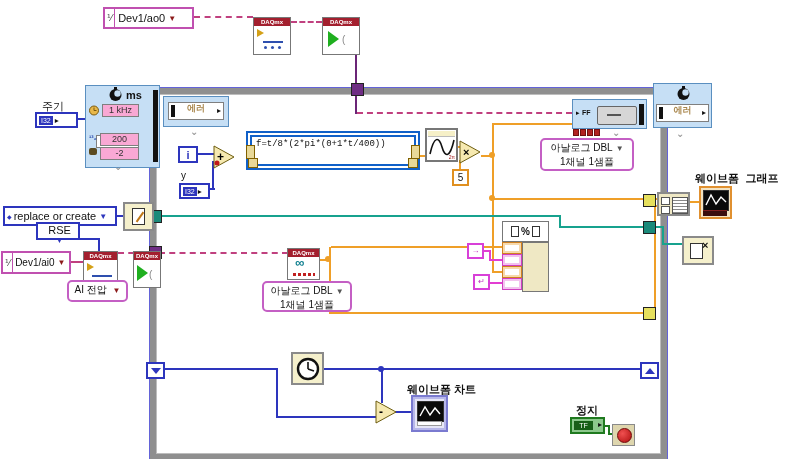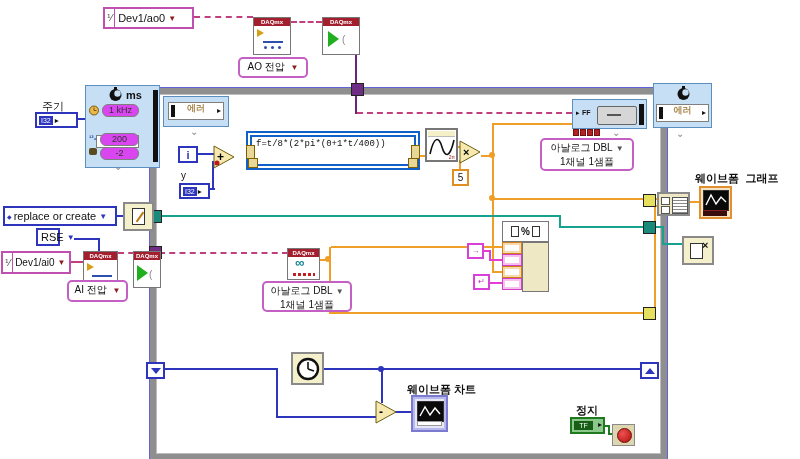--- a/index.html
+++ b/index.html
@@ -19,21 +19,21 @@
          box-shadow:inset 0 0 0 1px #bdbdbd;}
   .tun{position:absolute;width:13px;height:13px;border:1px solid #222;box-sizing:border-box;}
   .sr{position:absolute;width:19px;height:17px;border:2px solid #2d35bd;background:#fff;
       box-sizing:border-box;display:flex;align-items:center;justify-content:center;}
   .tri-dn{width:0;height:0;border-left:5px solid transparent;border-right:5px solid transparent;border-top:6px solid #2d35bd;}
   .tri-up{width:0;height:0;border-left:5px solid transparent;border-right:5px solid transparent;border-bottom:6px solid #2d35bd;}
   
   .lblue{position:absolute;background:#c6dff5;border:1px solid #5a8fc0;box-sizing:border-box;}
   .inset{position:absolute;background:#fff;border:1px solid #7f7f7f;box-sizing:border-box;
          font-size:9px;line-height:10px;text-align:center;overflow:hidden;}
-  .inset.gray{background:#d946ef;color:#333;border-radius:6px;}
+  .inset.gray{background:#f9a8d4;color:#333;}
   .daq{position:absolute;background:#fff;border:1px solid #777;box-sizing:border-box;}
   .daqbar{position:absolute;top:0;left:0;right:0;height:8px;background:#a31f2e;color:#fff;
           font-size:6px;line-height:8px;text-align:center;font-weight:bold;letter-spacing:0;}
   .tan{position:absolute;background:#f5f0cc;border:2px solid #8a8a8a;box-sizing:border-box;}
   .plabel{position:absolute;background:#fff;border:2px solid #c45fc4;border-radius:5px;
           box-sizing:border-box;font-size:10px;line-height:13px;text-align:center;padding-top:1px;}
   .pconst{position:absolute;background:#fff;border:2px solid #c050b0;box-sizing:border-box;
           display:flex;align-items:center;font-size:11px;}
   .bconst{position:absolute;background:#fff;border:2px solid #2d35bd;box-sizing:border-box;
           display:flex;align-items:center;font-size:11px;}
@@ -134,24 +134,20 @@
   </div>
 
   <div class="daq" style="left:253px;top:17px;width:38px;height:38px;">
     <div class="daqbar">DAQmx</div>
     <div class="abs" style="left:3px;top:11px;width:0;height:0;border-left:7px solid #d4a017;border-top:4px solid transparent;border-bottom:4px solid transparent;"></div>
     <div class="abs" style="left:8px;top:22px;width:22px;height:10px;">
       <div class="abs" style="left:1px;top:1px;width:20px;height:2px;background:#2e4fae;"></div>
       <div class="abs" style="left:2px;top:6px;width:3px;height:3px;border-radius:50%;background:#2e4fae;box-shadow:7px 0 #2e4fae,14px 0 #2e4fae;"></div>
     </div>
   </div>
-  <div class="plabel" style="left:238px;top:57px;width:70px;height:21px;">
-    <span>AO 전압</span>
-    <span class="ddn">▼</span>
-  </div>
 
   <div class="daq" style="left:322px;top:17px;width:38px;height:38px;">
     <div class="daqbar">DAQmx</div>
     <div class="abs" style="left:5px;top:13px;width:0;height:0;border-left:11px solid #1faf1f;border-top:8px solid transparent;border-bottom:8px solid transparent;"></div>
     <div class="abs" style="left:19px;top:16px;font-size:10px;color:#888;">(</div>
   </div>
 
   <div class="lblue" style="left:85px;top:85px;width:75px;height:83px;">
     <svg class="abs" style="left:22px;top:1px;" width="15" height="15">
       <circle cx="7.5" cy="8" r="6" fill="#111"></circle>
@@ -307,21 +303,21 @@
 
   <div class="bconst" style="left:3px;top:206px;width:114px;height:20px;">
     <span style="color:#2d35bd;font-size:6px;margin-left:2px;">◆</span>
     <span style="margin-left:2px;">replace or create</span>
     <span class="ddn" style="color:#2d35bd;">▼</span>
   </div>
   <div class="tan" style="left:123px;top:202px;width:31px;height:29px;">
     <div class="pageico" style="left:7px;top:4px;width:13px;height:17px;"></div>
     <div class="abs" style="left:14px;top:7px;width:2px;height:12px;background:#c07818;transform:rotate(35deg);"></div>
   </div>
-  <div class="bconst" style="left:36px;top:228px;width:24px;height:18px;">
+  <div class="bconst" style="left:36px;top:222px;width:44px;height:18px;flex-direction:column;">
     <span style="margin-left:3px;">RSE</span>
     <span class="ddn" style="color:#2d35bd;">▼</span>
   </div>
   <div class="pconst" style="left:1px;top:251px;width:70px;height:23px;">
     <span style="border-right:1px solid #c050b0;height:100%;display:flex;align-items:center;padding:0 2px;font-size:9px;color:#444;">⅟</span>
     <span style="padding-left:2px;font-size:10px;">Dev1/ai0</span>
     <span class="ddn">▼</span>
   </div>
   <div class="daq" style="left:83px;top:251px;width:35px;height:37px;">
     <div class="daqbar">DAQmx</div>

